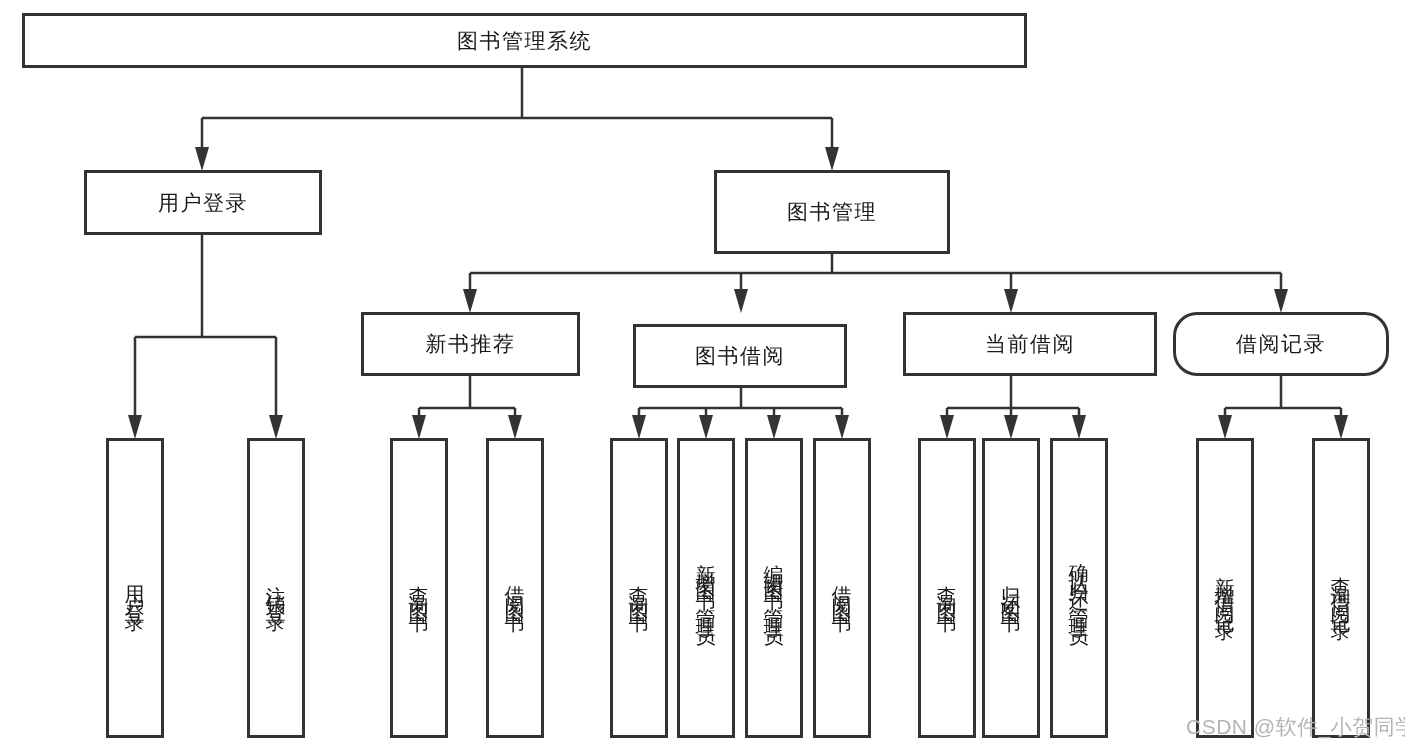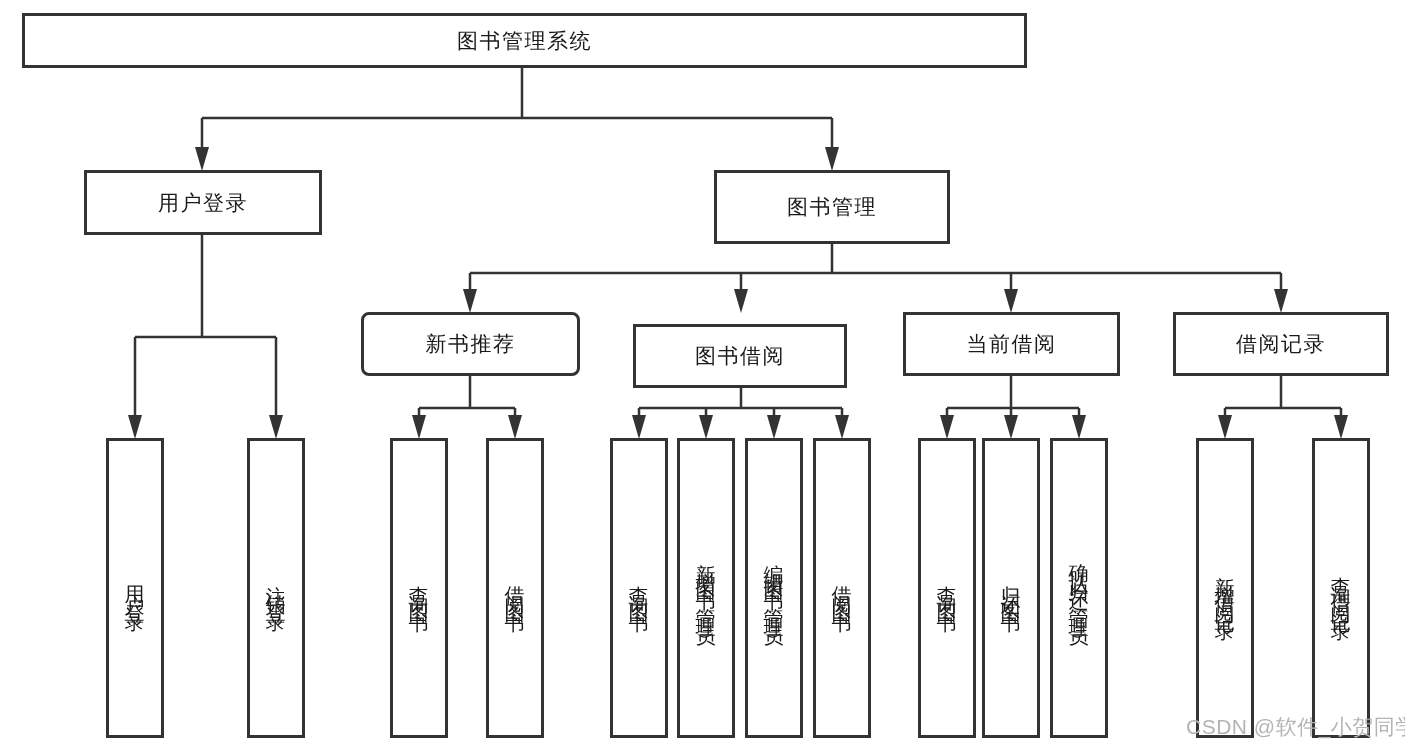--- a/index.html
+++ b/index.html
@@ -104,26 +104,26 @@
       <polygon points="1011,439 1004,415 1018,415"></polygon>
       <polygon points="1079,439 1072,415 1086,415"></polygon>
       <polygon points="1225,439 1218,415 1232,415"></polygon>
       <polygon points="1341,439 1334,415 1348,415"></polygon>
     </g>
   </svg>
 
   <div class="hnode" style="left:22px; top:13px; width:1005px; height:55px;">图书管理系统</div>
 
   <div class="hnode" style="left:84px; top:170px; width:238px; height:65px;">用户登录</div>
-  <div class="hnode" style="left:714px; top:170px; width:236px; height:74px;">图书管理</div>
+  <div class="hnode" style="left:714px; top:170px; width:236px; height:84px;">图书管理</div>
 
-  <div class="hnode" style="left:361px; top:312px; width:219px; height:64px;border-radius:8px;">新书推荐</div>
+  <div class="hnode" style="left:361px; top:312px; width:219px; height:64px;">新书推荐</div>
   <div class="hnode" style="left:633px; top:324px; width:214px; height:64px;">图书借阅</div>
-  <div class="hnode" style="left:903px; top:312px; width:217px; height:64px;text-align:right;">当前借阅</div>
-  <div class="hnode" style="left:1173px; top:312px; width:216px; height:64px;">借阅记录</div>
+  <div class="hnode" style="left:903px; top:312px; width:254px; height:64px;text-align:right;">当前借阅</div>
+  <div class="hnode" style="left:1173px; top:312px; width:216px; height:64px;border-radius:24px;">借阅记录</div>
 
   <div class="vnode" style="left:106px;">
     <span class="vtext">用户登录</span>
   </div>
   <div class="vnode" style="left:247px;">
     <span class="vtext">注销登录</span>
   </div>
 
   <div class="vnode" style="left:390px;">
     <span class="vtext">查询图书</span>

